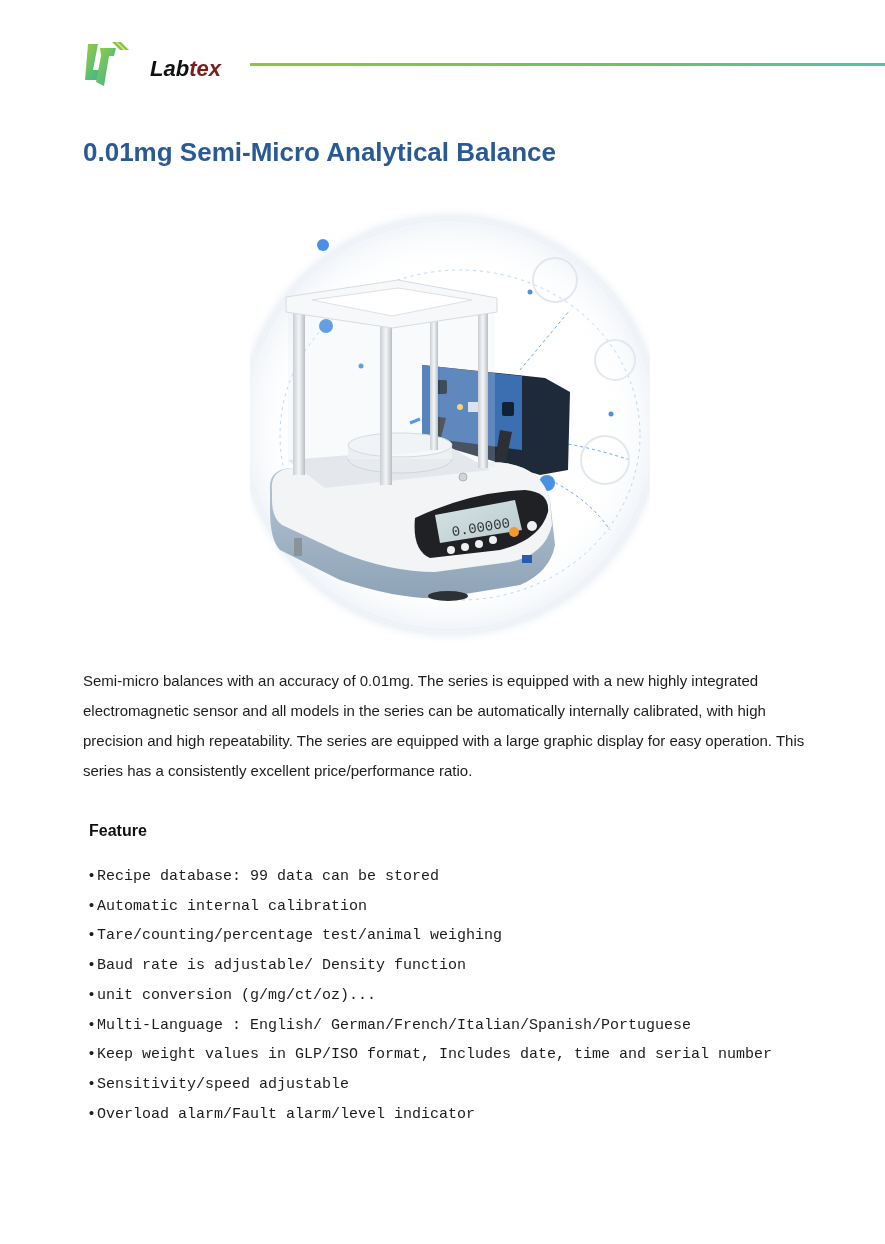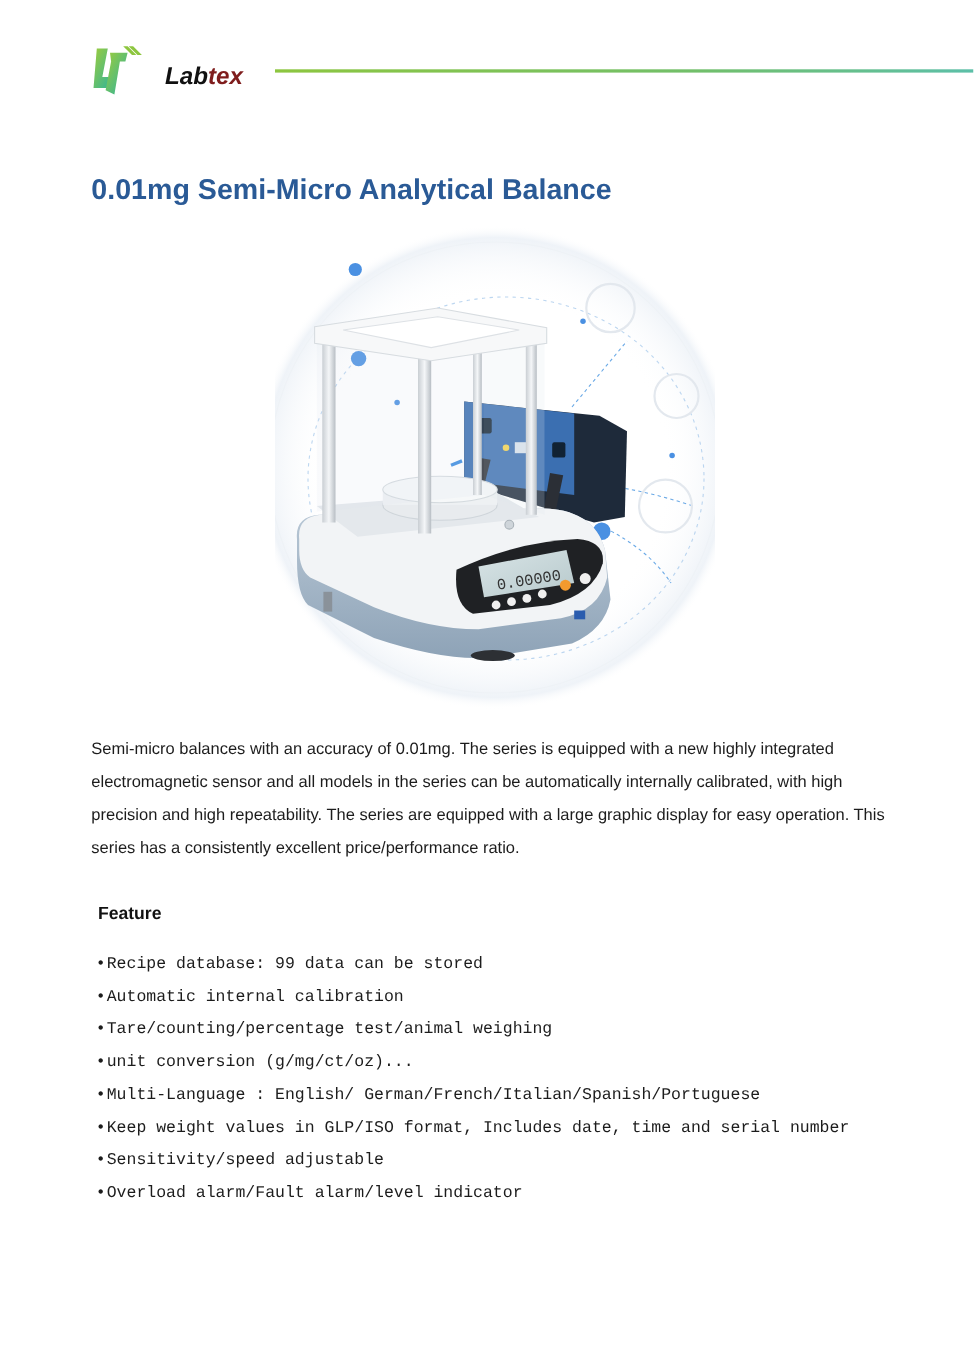--- a/index.html
+++ b/index.html
@@ -15,21 +15,21 @@
       font-size: 22px; letter-spacing: 0px; line-height: 24px;
     }
     .logo-text .lab { color: #111111; margin-left: 28px; }
     .logo-text .tex { color: #7f1d1d; }
     .header-rule {
       position: absolute; left: 250px; top: 63px; width: 635px; height: 3px;
       background: linear-gradient(90deg, #8dc63f 0%, #72bf6a 60%, #5cbfa8 100%);
     }
 
     .title {
-      position: absolute; left: 83px; top: 156px;
+      position: absolute; left: 83px; top: 136px;
       font-size: 26px; font-weight: 700; color: #2a5a96; line-height: 32px;
       letter-spacing: 0px;
     }
 
     .hero { position: absolute; left: 250px; top: 200px; width: 400px; height: 450px; }
 
     .description {
       position: absolute; left: 83px; top: 666px; width: 740px;
       font-size: 15px; line-height: 30px; color: #1c1c1c;
     }
@@ -164,18 +164,19 @@
 </div>
 
 <p class="description">Semi-micro balances with an accuracy of 0.01mg. The series is equipped with a new highly integrated electromagnetic sensor and all models in the series can be automatically internally calibrated, with high precision and high repeatability. The series are equipped with a large graphic display for easy operation. This series has a consistently excellent price/performance ratio.</p>
 
 <h2 class="feature-title">Feature</h2>
 
 <ul class="feature-list">
   <li><span class="bullet">•</span><span>Recipe database: 99 data can be stored</span></li>
   <li><span class="bullet">•</span><span>Automatic internal calibration</span></li>
   <li><span class="bullet">•</span><span>Tare/counting/percentage test/animal weighing</span></li>
+  <li><span class="bullet">•</span><span>Baud rate is adjustable/ Density function</span></li>
   <li><span class="bullet">•</span><span>unit conversion (g/mg/ct/oz)...</span></li>
   <li><span class="bullet">•</span><span>Multi-Language : English/ German/French/Italian/Spanish/Portuguese</span></li>
   <li><span class="bullet">•</span><span>Keep weight values in GLP/ISO format, Includes date, time and serial number</span></li>
   <li><span class="bullet">•</span><span>Sensitivity/speed adjustable</span></li>
   <li><span class="bullet">•</span><span>Overload alarm/Fault alarm/level indicator</span></li>
 </ul>
 
 </body></html>

